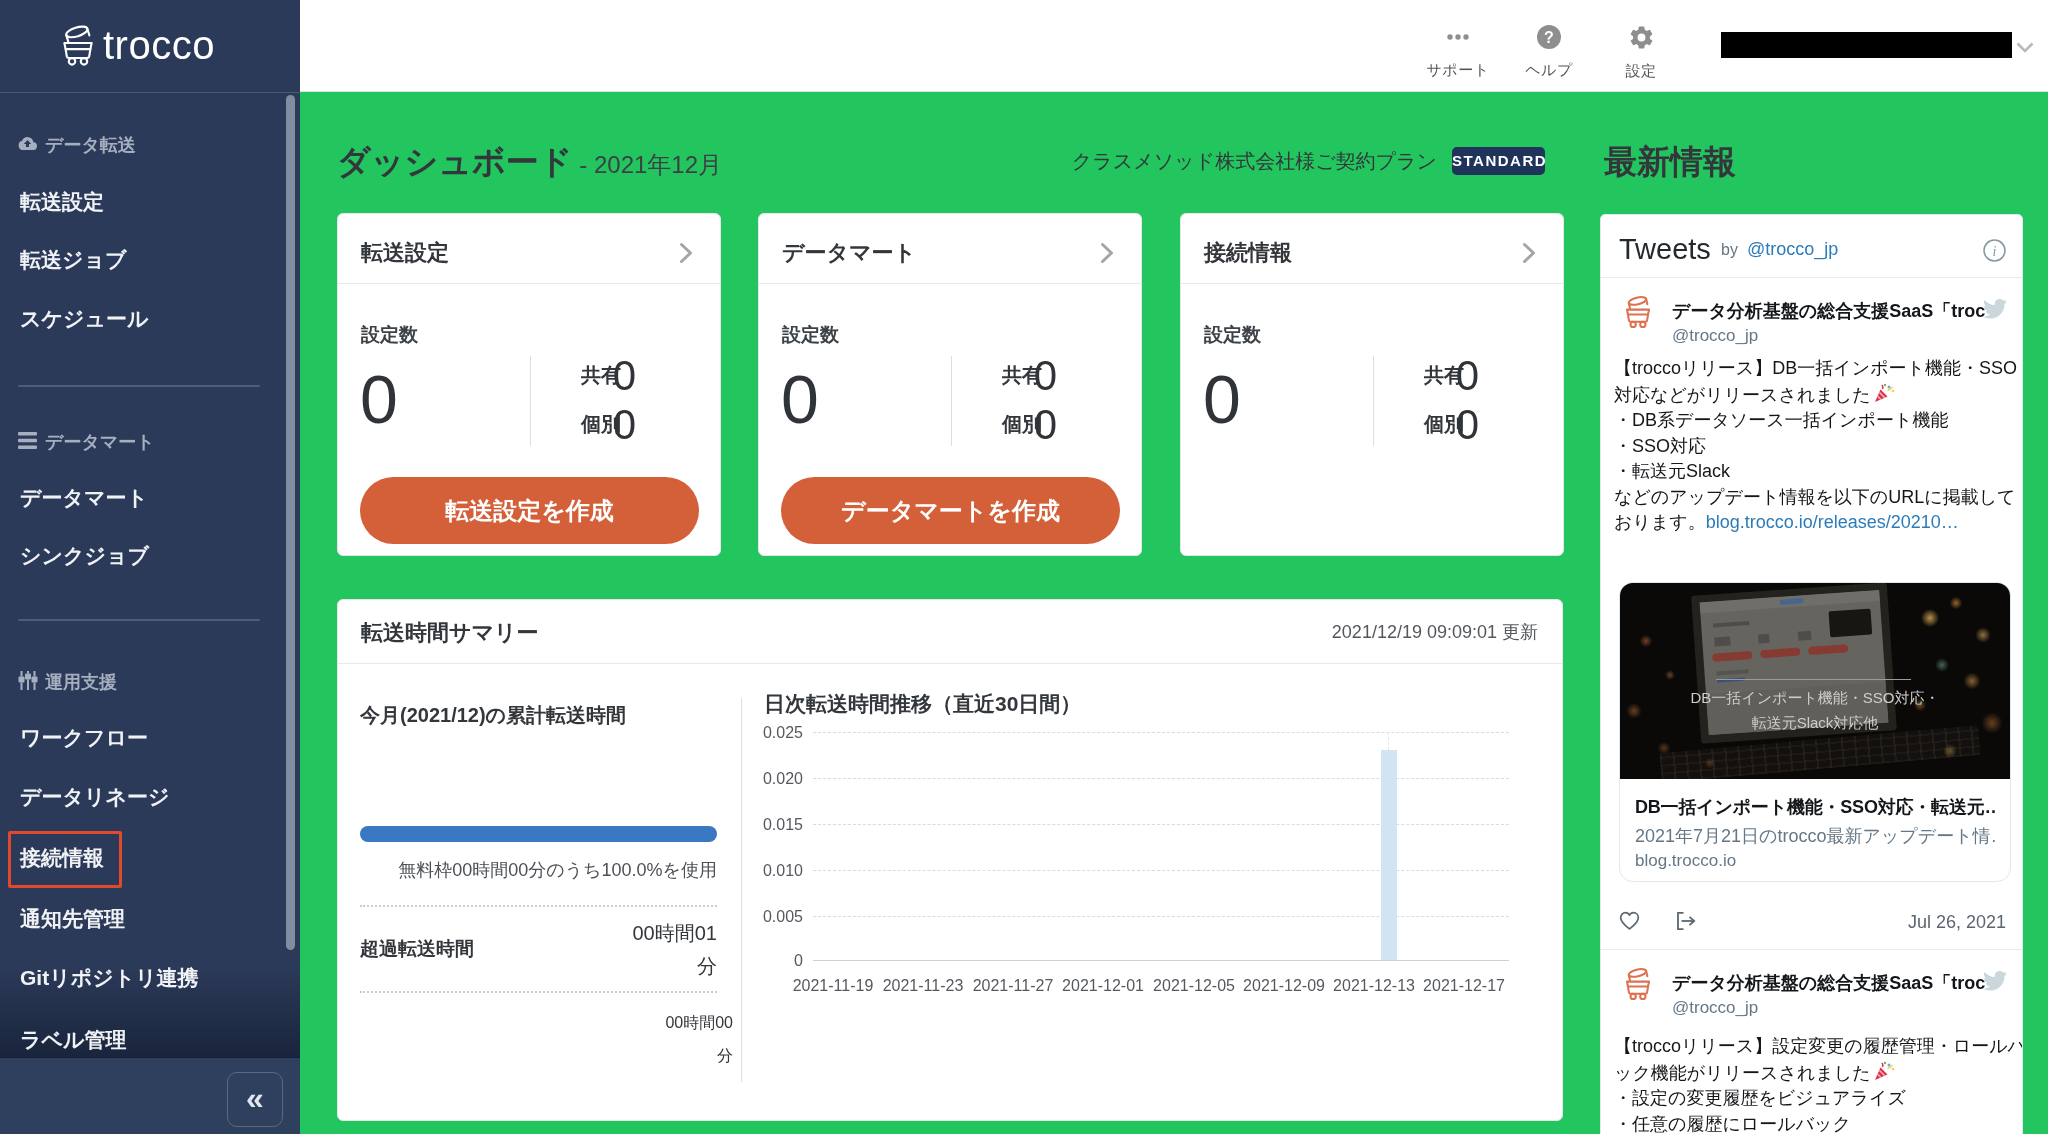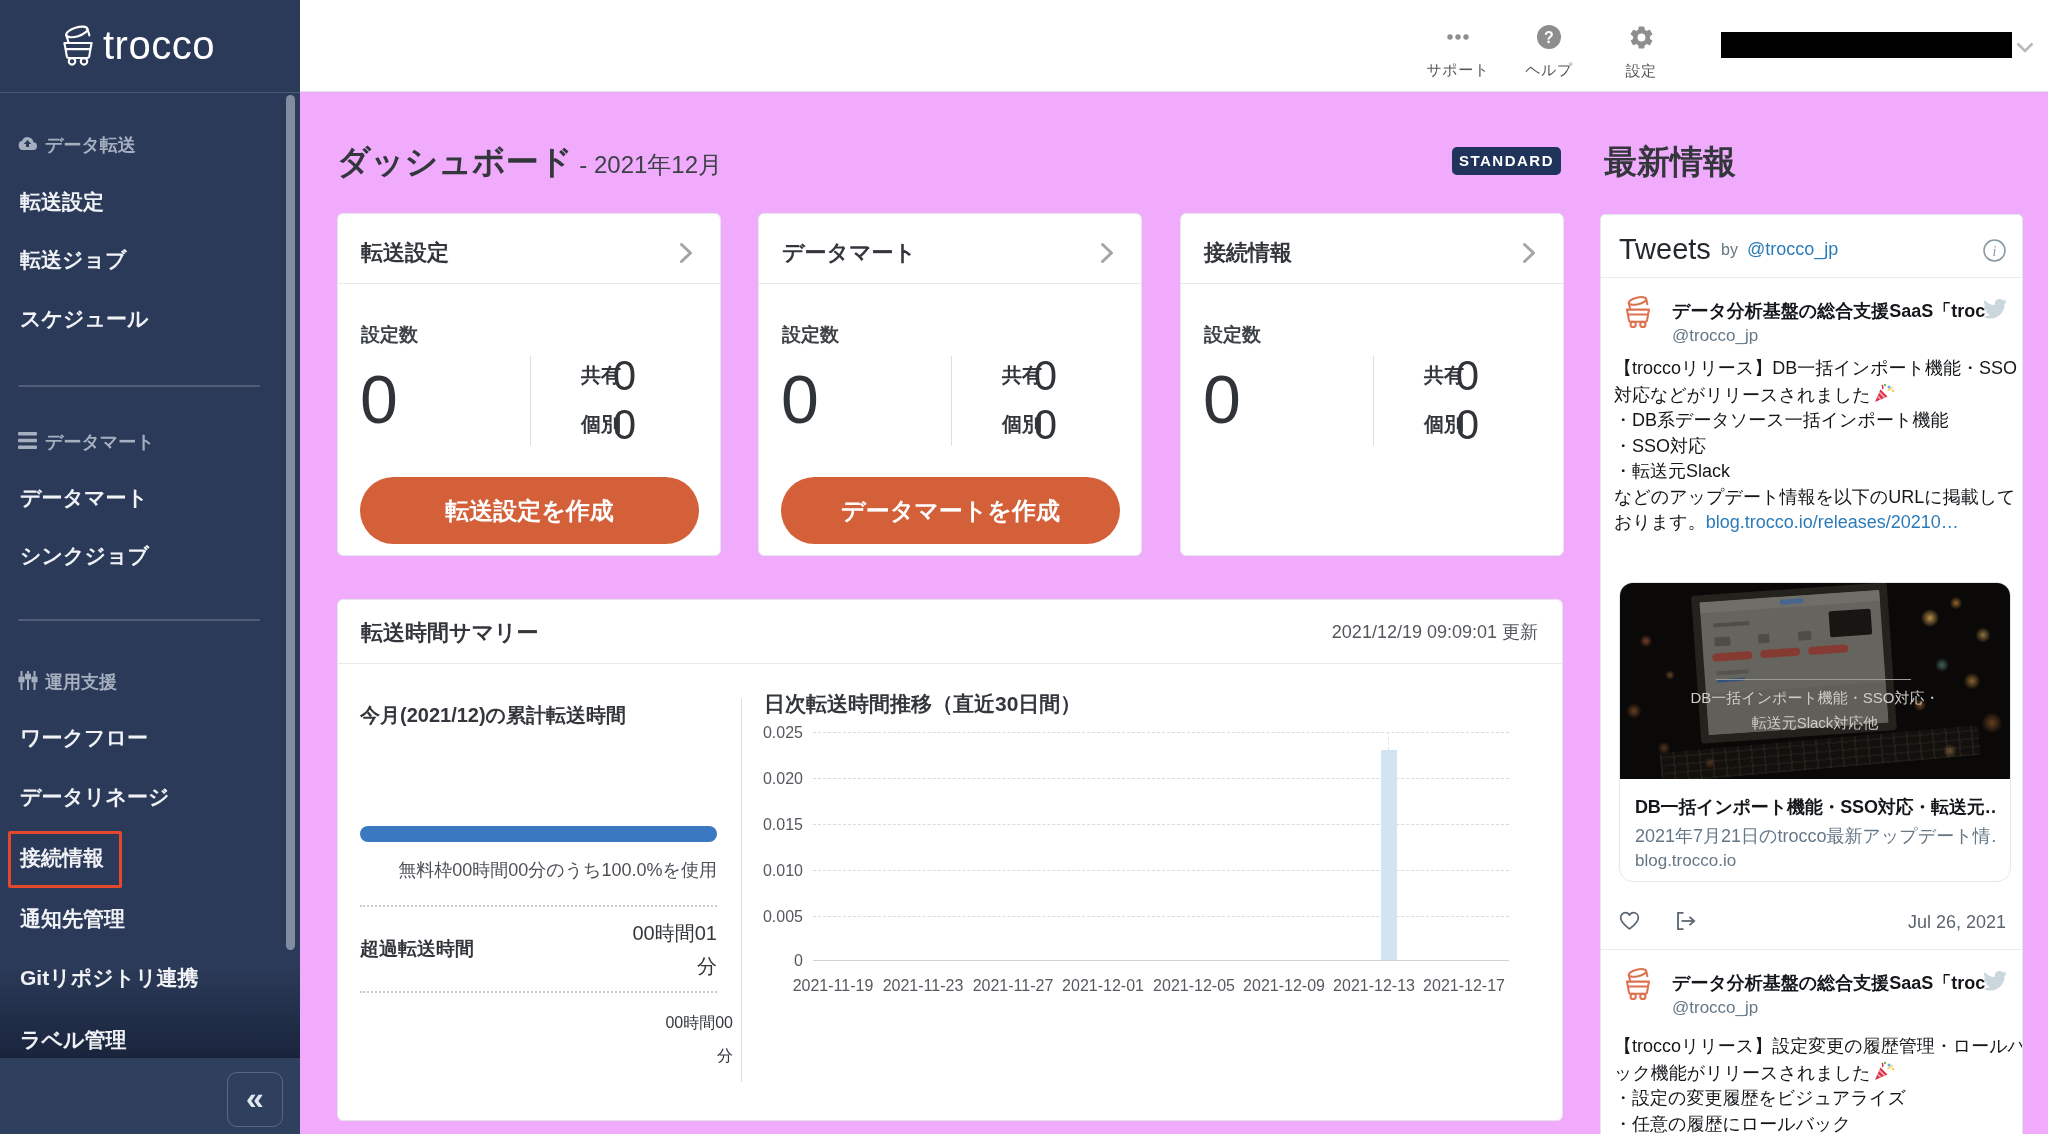--- a/index.html
+++ b/index.html
@@ -1,18 +1,18 @@
 <!DOCTYPE html>
 <html lang="ja"><head>
 <meta charset="utf-8">
 <style>
   * { margin:0; padding:0; box-sizing:border-box; }
   html,body { width:2048px; height:1134px; overflow:hidden; }
   body { font-family:"Liberation Sans", sans-serif; }
-  #page { position:relative; width:2048px; height:1134px; background:#f0abfc; overflow:hidden; }
+  #page { position:relative; width:2048px; height:1134px; background:#22c55e; overflow:hidden; }
   .abs { position:absolute; }
 
   
   #sidebar { position:absolute; left:0; top:0; width:300px; height:1134px; background:#2b3a58; }
   .sideline { position:absolute; left:0; width:300px; height:1px; background:rgba(255,255,255,0.16); }
   .navdiv { position:absolute; left:18px; width:242px; height:2px; border-radius:1px; background:rgba(255,255,255,0.18); }
   .navsec { position:absolute; left:45px; font-size:18px; color:#a6afbf; font-weight:700; white-space:nowrap; }
   .navitem { position:absolute; z-index:2; left:20px; font-size:21px; color:#f0f2f6; font-weight:700; white-space:nowrap; }
   .secicon { position:absolute; left:18px; }
   #scrollthumb { position:absolute; left:286px; top:95px; width:9px; height:855px; border-radius:5px; background:#828ca0; }
@@ -24,21 +24,21 @@
   
   #topbar { position:absolute; left:300px; top:0; width:1748px; height:92px; background:#fff; border-bottom:1px solid #dfe1e2; }
   .topicon { position:absolute; top:24px; width:90px; text-align:center; }
   .topicon .lbl { display:block; margin-top:7px; font-size:15px; color:#555; letter-spacing:0.5px; }
   #blackbar { position:absolute; left:1721px; top:32px; width:291px; height:26px; background:#000; }
 
   
   #h-dash { position:absolute; left:337px; top:140px; font-size:33px; font-weight:700; color:#33373c; }
   #h-dash span.sub { font-size:24px; font-weight:400; color:#3c4146; }
   #plan { position:absolute; left:937px; top:148px; width:500px; text-align:right; font-size:20px; color:#33373c; white-space:nowrap; }
-  #badge { position:absolute; left:1452px; top:147px; width:109px; height:28px; background:#20335a; color:#fff; font-size:15px; font-weight:700; text-align:center; line-height:28px; letter-spacing:1.5px; border-radius:5px; }
+  #badge { position:absolute; left:1452px; top:147px; width:93px; height:28px; background:#20335a; color:#fff; font-size:15px; font-weight:700; text-align:center; line-height:28px; letter-spacing:1.5px; border-radius:5px; }
   #h-news { position:absolute; left:1604px; top:140px; font-size:33px; font-weight:700; color:#33373c; }
 
   
   .card { position:absolute; background:#fff; border:1px solid #e4e6e7; border-radius:6px; }
   .statcard { top:213px; width:384px; height:343px; }
   .statcard .hd { position:absolute; left:0; top:0; width:100%; height:70px; border-bottom:1px solid #e7e9ea; }
   .statcard .hd .t { position:absolute; left:23px; top:24px; font-size:22px; font-weight:700; color:#33373c; }
   .statcard .chev { position:absolute; right:27px; top:28px; }
   .statcard .lbl { position:absolute; left:23px; top:108px; font-size:19px; font-weight:700; color:#3d4247; }
   .statcard .big0 { position:absolute; left:22px; top:146px; font-size:68px; color:#303438; }
@@ -199,20 +199,21 @@
         <path fill="#8e8e8e" d="M19.4 13a7.6 7.6 0 0 0 .1-1 7.6 7.6 0 0 0-.1-1l2.1-1.6a.5.5 0 0 0 .1-.6l-2-3.4a.5.5 0 0 0-.6-.2l-2.4 1a7.3 7.3 0 0 0-1.7-1l-.4-2.6a.5.5 0 0 0-.5-.4h-4a.5.5 0 0 0-.5.4l-.4 2.6a7.3 7.3 0 0 0-1.7 1l-2.4-1a.5.5 0 0 0-.6.2l-2 3.4a.5.5 0 0 0 .1.6L4.6 11a7.6 7.6 0 0 0-.1 1 7.6 7.6 0 0 0 .1 1l-2.1 1.6a.5.5 0 0 0-.1.6l2 3.4c.1.2.4.3.6.2l2.4-1a7.3 7.3 0 0 0 1.7 1l.4 2.6c0 .2.2.4.5.4h4c.2 0 .4-.2.5-.4l.4-2.6a7.3 7.3 0 0 0 1.7-1l2.4 1c.2.1.5 0 .6-.2l2-3.4a.5.5 0 0 0-.1-.6L19.4 13zM12 15.5A3.5 3.5 0 1 1 15.5 12 3.5 3.5 0 0 1 12 15.5z"></path>
       </svg>
     <span class="lbl">設定</span>
   </div>
   <div id="blackbar"></div>
   <svg class="abs" style="left:2016px; top:42px;" width="18" height="11" viewBox="0 0 18 11">
       <path d="M1.5 1.5 9 9l7.5-7.5" stroke="#b9b9b9" stroke-width="2.6" fill="none"></path>
     </svg>
 
   <div id="h-dash">ダッシュボード<span class="sub"> - 2021年12月</span></div>
+  <div id="plan">クラスメソッド株式会社様ご契約プラン</div>
   <div id="badge">STANDARD</div>
   <div id="h-news">最新情報</div>
 
   <div class="card statcard" style="left:337px;">
     <div class="hd">
         <span class="t">転送設定</span>
       <svg class="chev" width="14" height="22" viewBox="0 0 14 22">
           <path d="M2.5 2.5 L11.5 11 L2.5 19.5" stroke="#a5a5a5" stroke-width="3" stroke-linecap="round" stroke-linejoin="round" fill="none"></path>
         </svg>
     </div>

